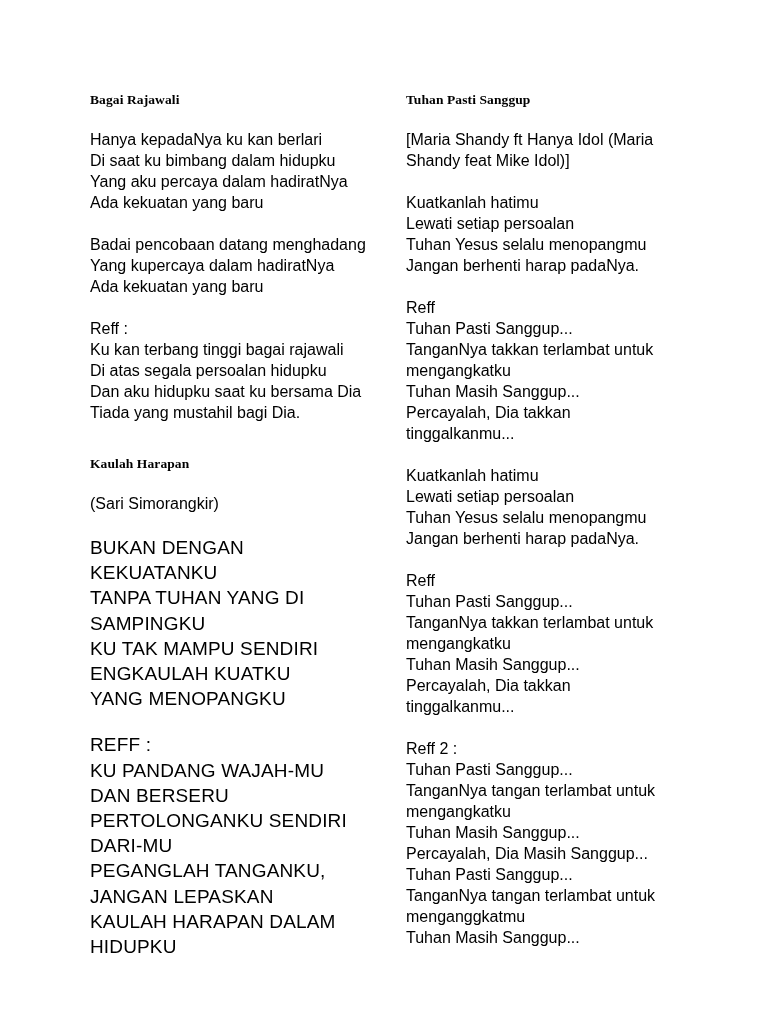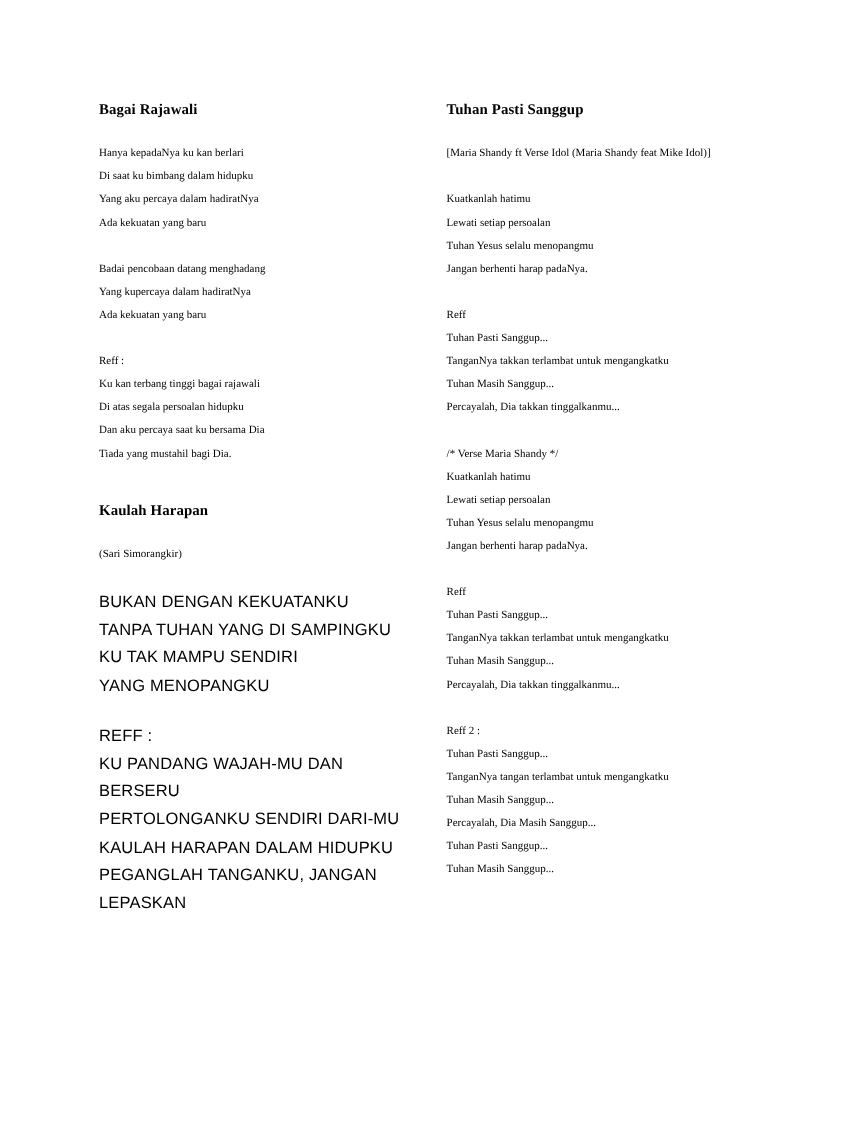--- a/index.html
+++ b/index.html
@@ -48,31 +48,31 @@
     line-height: 20px;
     letter-spacing: 0.1px;
     margin: 0;
   }
 
   .lyric-block {
     margin: 0;
   }
 
   .lyric-line {
-    font-family: Liberation Serif, serif;
-    font-size: 10px;
+    font-family: Liberation Sans, sans-serif;
+    font-size: 16px;
     line-height: 21px;
     margin: 0;
     white-space: pre-wrap;
   }
 
   
   .lyric-line.caps {
     font-family: "Liberation Sans", "DejaVu Sans", sans-serif;
-    font-size: 15px;
+    font-size: 19px;
     line-height: 25.2px;
     letter-spacing: 0.15px;
   }
 
   .gap     { height: 21px; }
   .gap-caps{ height: 21px; }
 
   
   .title-gap-before { height: 31px; }
   .title-gap-after  { height: 19px; }
@@ -95,69 +95,69 @@
         <div class="lyric-block">
           <div class="lyric-line">Badai pencobaan datang menghadang</div>
           <div class="lyric-line">Yang kupercaya dalam hadiratNya</div>
           <div class="lyric-line">Ada kekuatan yang baru</div>
         </div>
         <div class="gap"></div>
         <div class="lyric-block">
           <div class="lyric-line">Reff :</div>
           <div class="lyric-line">Ku kan terbang tinggi bagai rajawali</div>
           <div class="lyric-line">Di atas segala persoalan hidupku</div>
-          <div class="lyric-line">Dan aku percaya saat ku bersama Dia</div>
+          <div class="lyric-line">Dan aku hidupku saat ku bersama Dia</div>
           <div class="lyric-line">Tiada yang mustahil bagi Dia.</div>
         </div>
         <div class="title-gap-before"></div>
         <div class="song-title">Kaulah Harapan</div>
         <div class="title-gap-after"></div>
         <div class="lyric-block">
           <div class="lyric-line">(Sari Simorangkir)</div>
         </div>
         <div class="gap-caps"></div>
         <div class="lyric-block">
           <div class="lyric-line caps">BUKAN DENGAN KEKUATANKU</div>
           <div class="lyric-line caps">TANPA TUHAN YANG DI SAMPINGKU</div>
           <div class="lyric-line caps">KU TAK MAMPU SENDIRI</div>
+          <div class="lyric-line caps">ENGKAULAH KUATKU</div>
           <div class="lyric-line caps">YANG MENOPANGKU</div>
         </div>
         <div class="gap-caps"></div>
         <div class="lyric-block">
           <div class="lyric-line caps">REFF :</div>
           <div class="lyric-line caps">KU PANDANG WAJAH-MU DAN BERSERU</div>
           <div class="lyric-line caps">PERTOLONGANKU SENDIRI DARI-MU</div>
+          <div class="lyric-line caps">PEGANGLAH TANGANKU, JANGAN LEPASKAN</div>
           <div class="lyric-line caps">KAULAH HARAPAN DALAM HIDUPKU</div>
-          <div class="lyric-line caps">PEGANGLAH TANGANKU, JANGAN LEPASKAN</div>
         </div>
       </div>
     <div class="col col-right" id="col-right">
         <div class="song-title">Tuhan Pasti Sanggup</div>
         <div class="title-gap-after"></div>
         <div class="lyric-block">
-          <div class="lyric-line">[Maria Shandy ft Verse Idol (Maria Shandy feat Mike Idol)]</div>
+          <div class="lyric-line">[Maria Shandy ft Hanya Idol (Maria Shandy feat Mike Idol)]</div>
         </div>
         <div class="gap"></div>
         <div class="lyric-block">
           <div class="lyric-line">Kuatkanlah hatimu</div>
           <div class="lyric-line">Lewati setiap persoalan</div>
           <div class="lyric-line">Tuhan Yesus selalu menopangmu</div>
           <div class="lyric-line">Jangan berhenti harap padaNya.</div>
         </div>
         <div class="gap"></div>
         <div class="lyric-block">
           <div class="lyric-line">Reff</div>
           <div class="lyric-line">Tuhan Pasti Sanggup...</div>
           <div class="lyric-line">TanganNya takkan terlambat untuk mengangkatku</div>
           <div class="lyric-line">Tuhan Masih Sanggup...</div>
           <div class="lyric-line">Percayalah, Dia takkan tinggalkanmu...</div>
         </div>
         <div class="gap"></div>
         <div class="lyric-block">
-          <div class="lyric-line">/* Verse Maria Shandy */</div>
           <div class="lyric-line">Kuatkanlah hatimu</div>
           <div class="lyric-line">Lewati setiap persoalan</div>
           <div class="lyric-line">Tuhan Yesus selalu menopangmu</div>
           <div class="lyric-line">Jangan berhenti harap padaNya.</div>
         </div>
         <div class="gap"></div>
         <div class="lyric-block">
           <div class="lyric-line">Reff</div>
           <div class="lyric-line">Tuhan Pasti Sanggup...</div>
           <div class="lyric-line">TanganNya takkan terlambat untuk mengangkatku</div>
@@ -165,17 +165,18 @@
           <div class="lyric-line">Percayalah, Dia takkan tinggalkanmu...</div>
         </div>
         <div class="gap"></div>
         <div class="lyric-block">
           <div class="lyric-line">Reff 2 :</div>
           <div class="lyric-line">Tuhan Pasti Sanggup...</div>
           <div class="lyric-line">TanganNya tangan terlambat untuk mengangkatku</div>
           <div class="lyric-line">Tuhan Masih Sanggup...</div>
           <div class="lyric-line">Percayalah, Dia Masih Sanggup...</div>
           <div class="lyric-line">Tuhan Pasti Sanggup...</div>
+          <div class="lyric-line">TanganNya tangan terlambat untuk menganggkatmu</div>
           <div class="lyric-line">Tuhan Masih Sanggup...</div>
         </div>
       </div>
   </div>
 </div>
 
 </body></html>

